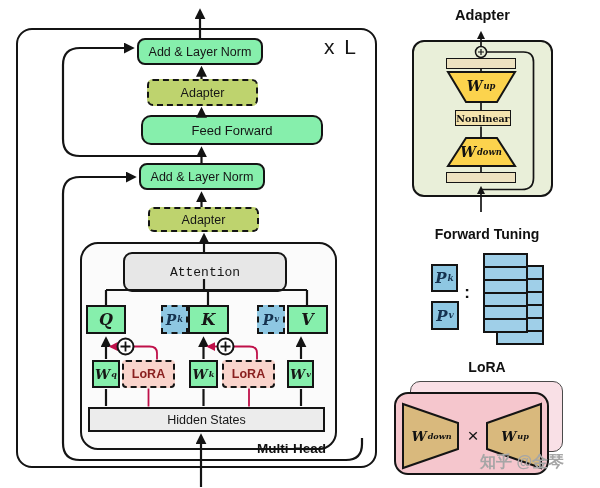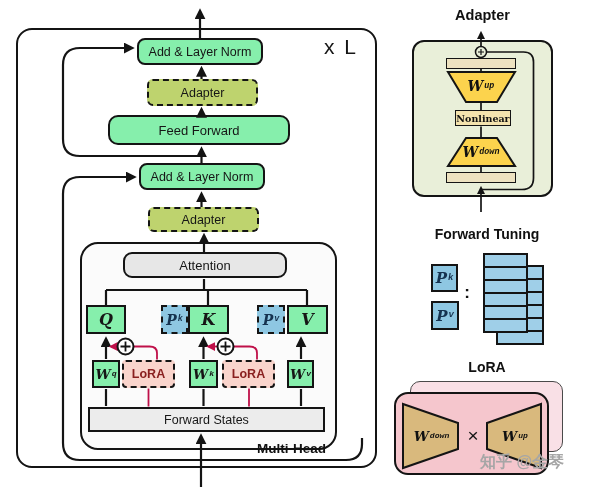--- a/index.html
+++ b/index.html
@@ -4,26 +4,26 @@
 <style>
   html,body { margin:0; padding:0; background:#fff; }
   #canvas { position:relative; width:600px; height:488px; background:#ffffff; overflow:hidden;
             font-family:"Liberation Sans","DejaVu Sans",sans-serif; }
   .abs { position:absolute; box-sizing:border-box; }
   .box { position:absolute; box-sizing:border-box; border:2px solid #141414; background:#86efac;
          display:flex; align-items:center; justify-content:center; color:#161616; }
   .lbl { position:absolute; box-sizing:border-box; display:flex; align-items:center; justify-content:center;
          color:#111; }
   .math { font-family:"DejaVu Serif","Liberation Serif",serif; font-style:italic; font-weight:bold; }
-  .math sub { font-size:0.6em; line-height:1; margin-left:1px;font-family:Liberation Mono, monospace; }
+  .math sub { font-size:0.6em; line-height:1; margin-left:1px; }
   .dashed { border-style:dashed; }
   .green  { background:#bed36e; }
   .blue   { background:#8ec7e2; color:#15324f; }
   .pink   { background:#f9d4cc; color:#8a2020; font-weight:bold; }
-  .round8 { border-radius:8px; } .round10{ border-radius:10px; }
+  .round8 { border-radius:8px; } .round10{ border-radius:10px;margin-left:33px; }
   svg.overlay { position:absolute; left:0; top:0; z-index:5; pointer-events:none; }
   .z10 { z-index:10; }
   .row { box-sizing:border-box; width:100%; height:15px; border:2px solid #141414; background:#9fcfe8; margin-top:-2px; }
   .row:first-child { margin-top:0; }
 </style>
 </head>
 <body>
 
 <div id="canvas">
 
@@ -46,21 +46,21 @@
   <div class="box round8" style="left:139px; top:163px; width:126px; height:27px; font-size:12.5px;">
     <span>Add &amp; Layer Norm</span>
   </div>
 
   <div class="box dashed green" style="left:148px; top:207px; width:111px; height:25px; font-size:12.5px; border-radius:6px;">
     <span>Adapter</span>
   </div>
 
   <div class="abs" style="left:80px; top:242px; width:257px; height:208px; border:2px solid #141414; border-radius:18px; background:#fbfbfb;"></div>
 
-  <div class="box" style="left:123px; top:252px; width:164px; height:26px; font-size:13px; border-radius:9px; background:#e7e7e7;">
+  <div class="box" style="left:123px; top:252px; width:164px; height:40px; font-size:13px; border-radius:9px; background:#e7e7e7;font-family:Liberation Mono, monospace;">
     <span>Attention</span>
   </div>
 
   <div class="box math" style="left:86px; top:305px; width:40px; height:29px; font-size:16px;">
     <span>Q</span>
   </div>
   <div class="box dashed blue math" style="left:161px; top:305px; width:27px; height:29px; font-size:14px;">
     <span>P</span>
       <sub>k</sub>
   </div>
@@ -88,21 +88,21 @@
   </div>
   <div class="box dashed pink" style="left:222px; top:360px; width:53px; height:28px; font-size:12.5px; border-radius:4px;">
     <span>LoRA</span>
   </div>
   <div class="box math" style="left:287px; top:360px; width:27px; height:28px; font-size:13.5px;">
     <span>W</span>
       <sub>v</sub>
   </div>
 
   <div class="box" style="left:88px; top:407px; width:237px; height:25px; font-size:12.5px; background:#ececec;">
-    <span>Forward States</span>
+    <span>Hidden States</span>
   </div>
 
   <div class="lbl" style="left:230px; top:432px; width:96px; height:32px; justify-content:flex-end; font-weight:bold; font-size:13.5px;">Multi-Head</div>
 
   <div class="lbl" style="left:412px; top:6px; width:141px; height:18px; font-weight:bold; font-size:14.5px;">Adapter</div>
 
   <div class="abs" style="left:412px; top:40px; width:141px; height:157px; border:2px solid #141414; border-radius:12px; background:#e9efd9;"></div>
 
   <div class="abs" style="left:446px; top:58px; width:70px; height:11px; border:1.5px solid #141414; background:#ede2c0;"></div>
   <div class="abs" style="left:455px; top:110px; width:56px; height:16px; border:1.5px solid #141414; background:#f4e3ae;"></div>

